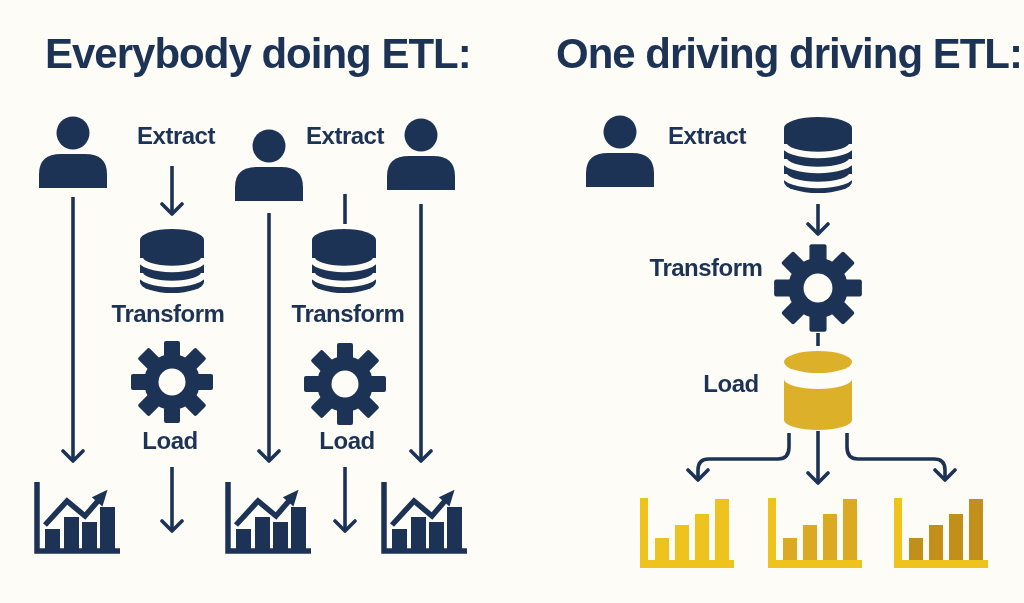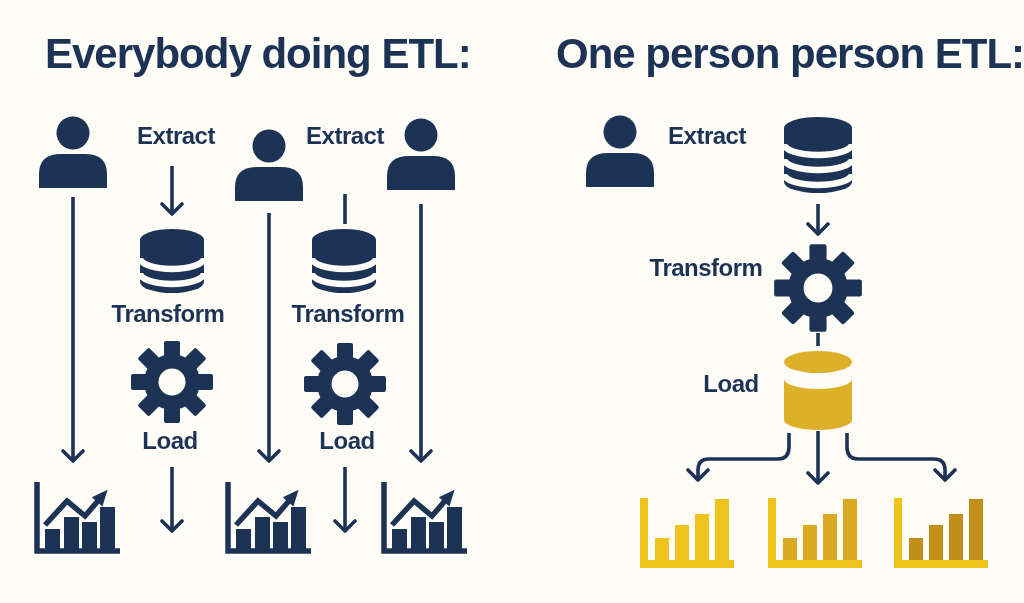--- a/index.html
+++ b/index.html
@@ -27,21 +27,21 @@
   .hole{fill:var(--bg);}
   .gaxis{fill:none; stroke:var(--gaxis,var(--yellow)); stroke-width:8;}
   .gbar{fill:var(--bar,var(--yellow));}
 </style>
 </head>
 <body>
 
 <div class="stage">
 
   <div class="title" style="left:45px; top:31px;">Everybody doing ETL:</div>
-  <div class="title" style="left:556px; top:31px;">One person person ETL:</div>
+  <div class="title" style="left:556px; top:31px;">One driving driving ETL:</div>
 
   <div class="lbl" style="left:176px; top:123px;">Extract</div>
   <div class="lbl" style="left:168px; top:301px;">Transform</div>
   <div class="lbl" style="left:170px; top:428px;">Load</div>
 
   <div class="lbl" style="left:345px; top:123px;">Extract</div>
   <div class="lbl" style="left:348px; top:301px;">Transform</div>
   <div class="lbl" style="left:347px; top:428px;">Load</div>
 
   <div class="lbl" style="left:707px; top:123px;">Extract</div>

